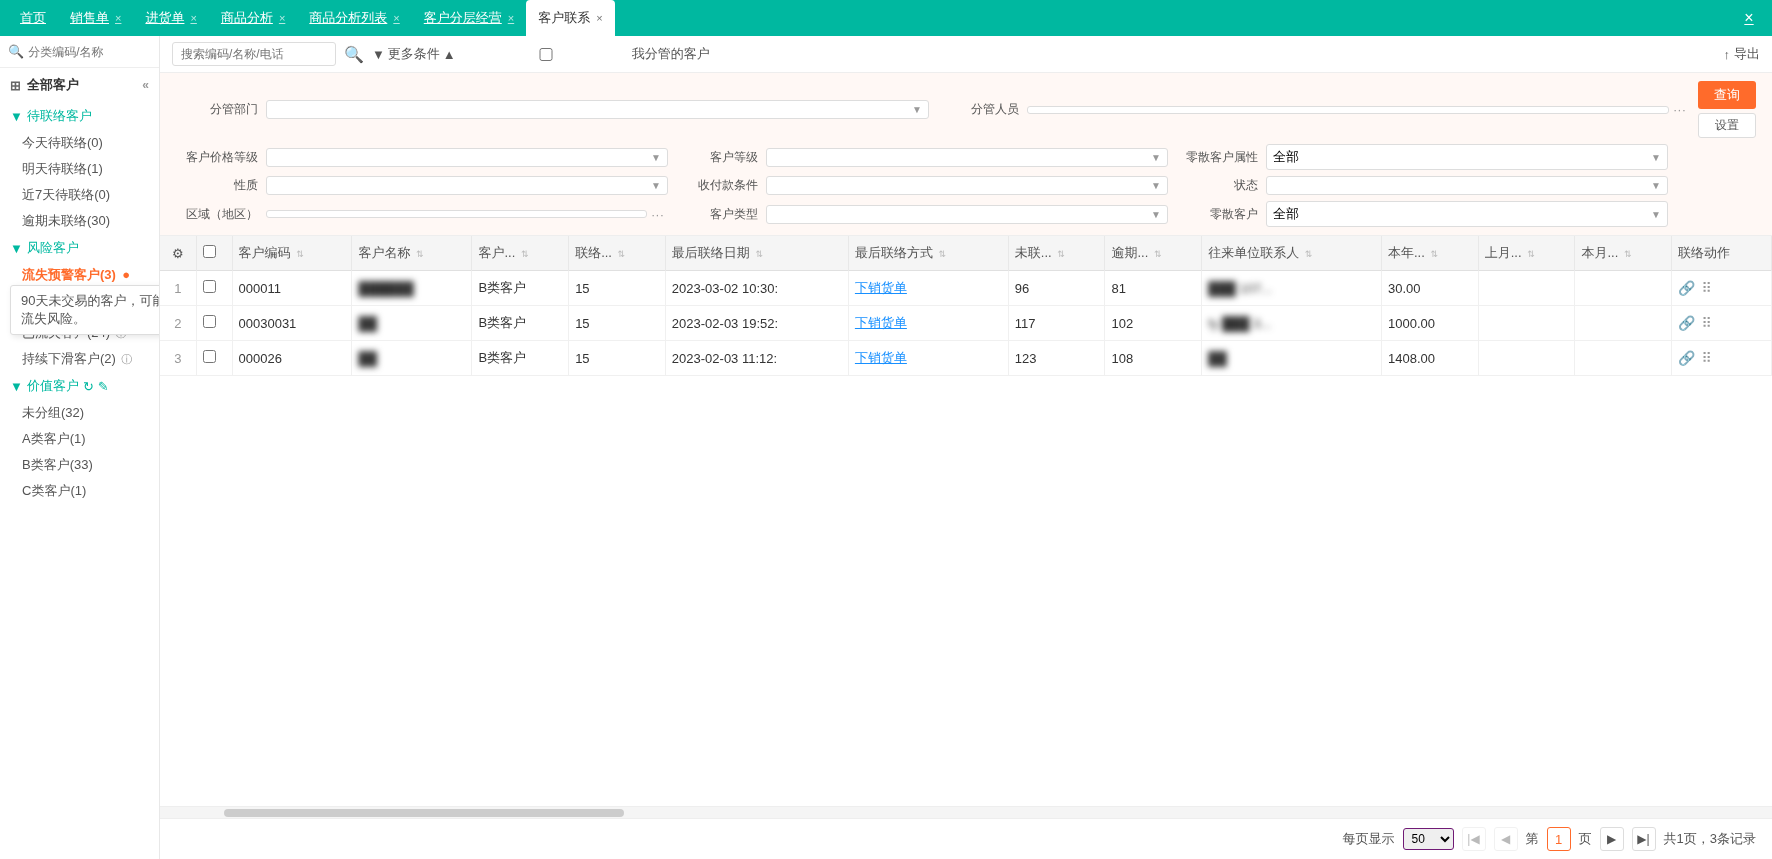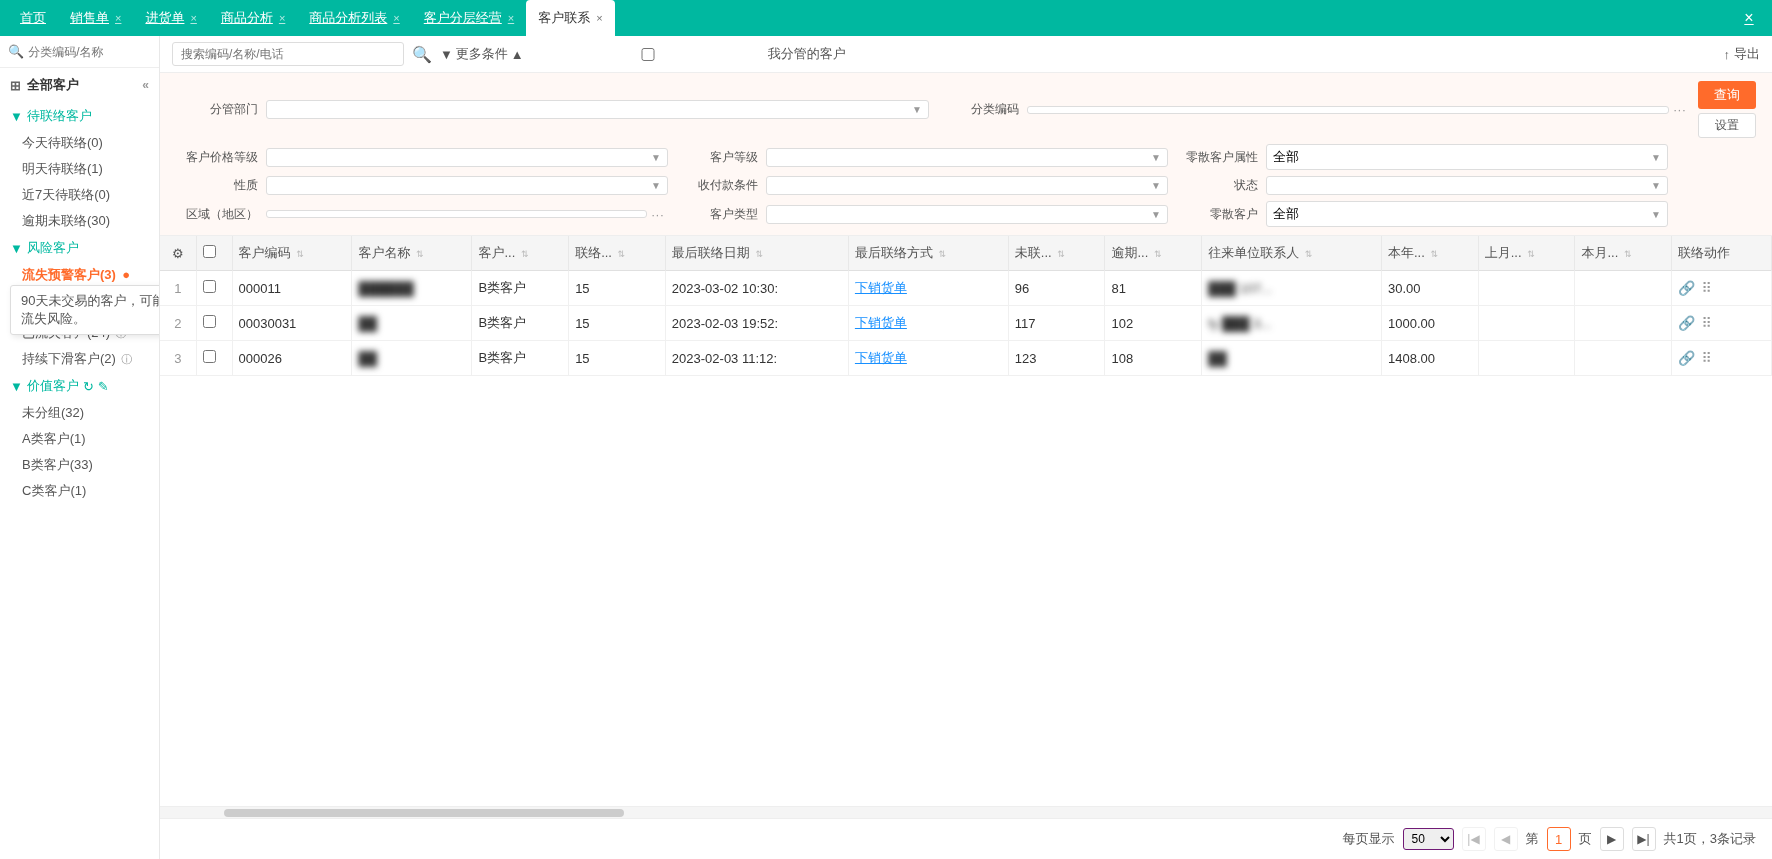--- a/index.html
+++ b/index.html
@@ -148,21 +148,21 @@
       padding: 6px 12px;
       border-bottom: 1px solid #eee;
       background: #fff;
       gap: 8px;
     }
     .filter-bar input {
       border: 1px solid #ddd;
       border-radius: 3px;
       padding: 4px 8px;
       font-size: 12px;
-      width: 232px;
+      width: 164px;
       outline: none;
     }
     .filter-bar .search-btn {
       background: none;
       border: none;
       cursor: pointer;
       color: #ff8c42;
       font-size: 16px;
     }
     .filter-more {
@@ -534,21 +534,21 @@
 
       <div class="adv-filter-row">
         <div class="filter-field">
           <span class="filter-label">分管部门</span>
           <div class="filter-select">
             <span></span>
             <span class="arrow-down">▼</span>
           </div>
         </div>
         <div class="filter-field">
-          <span class="filter-label">分类编码</span>
+          <span class="filter-label">分管人员</span>
           <div class="filter-select">
             <span></span>
           </div>
           <span class="filter-more-dots">···</span>
         </div>
         <div class="action-btns">
           <button class="query-btn">查询</button>
           <button class="settings-btn">设置</button>
         </div>
       </div>

